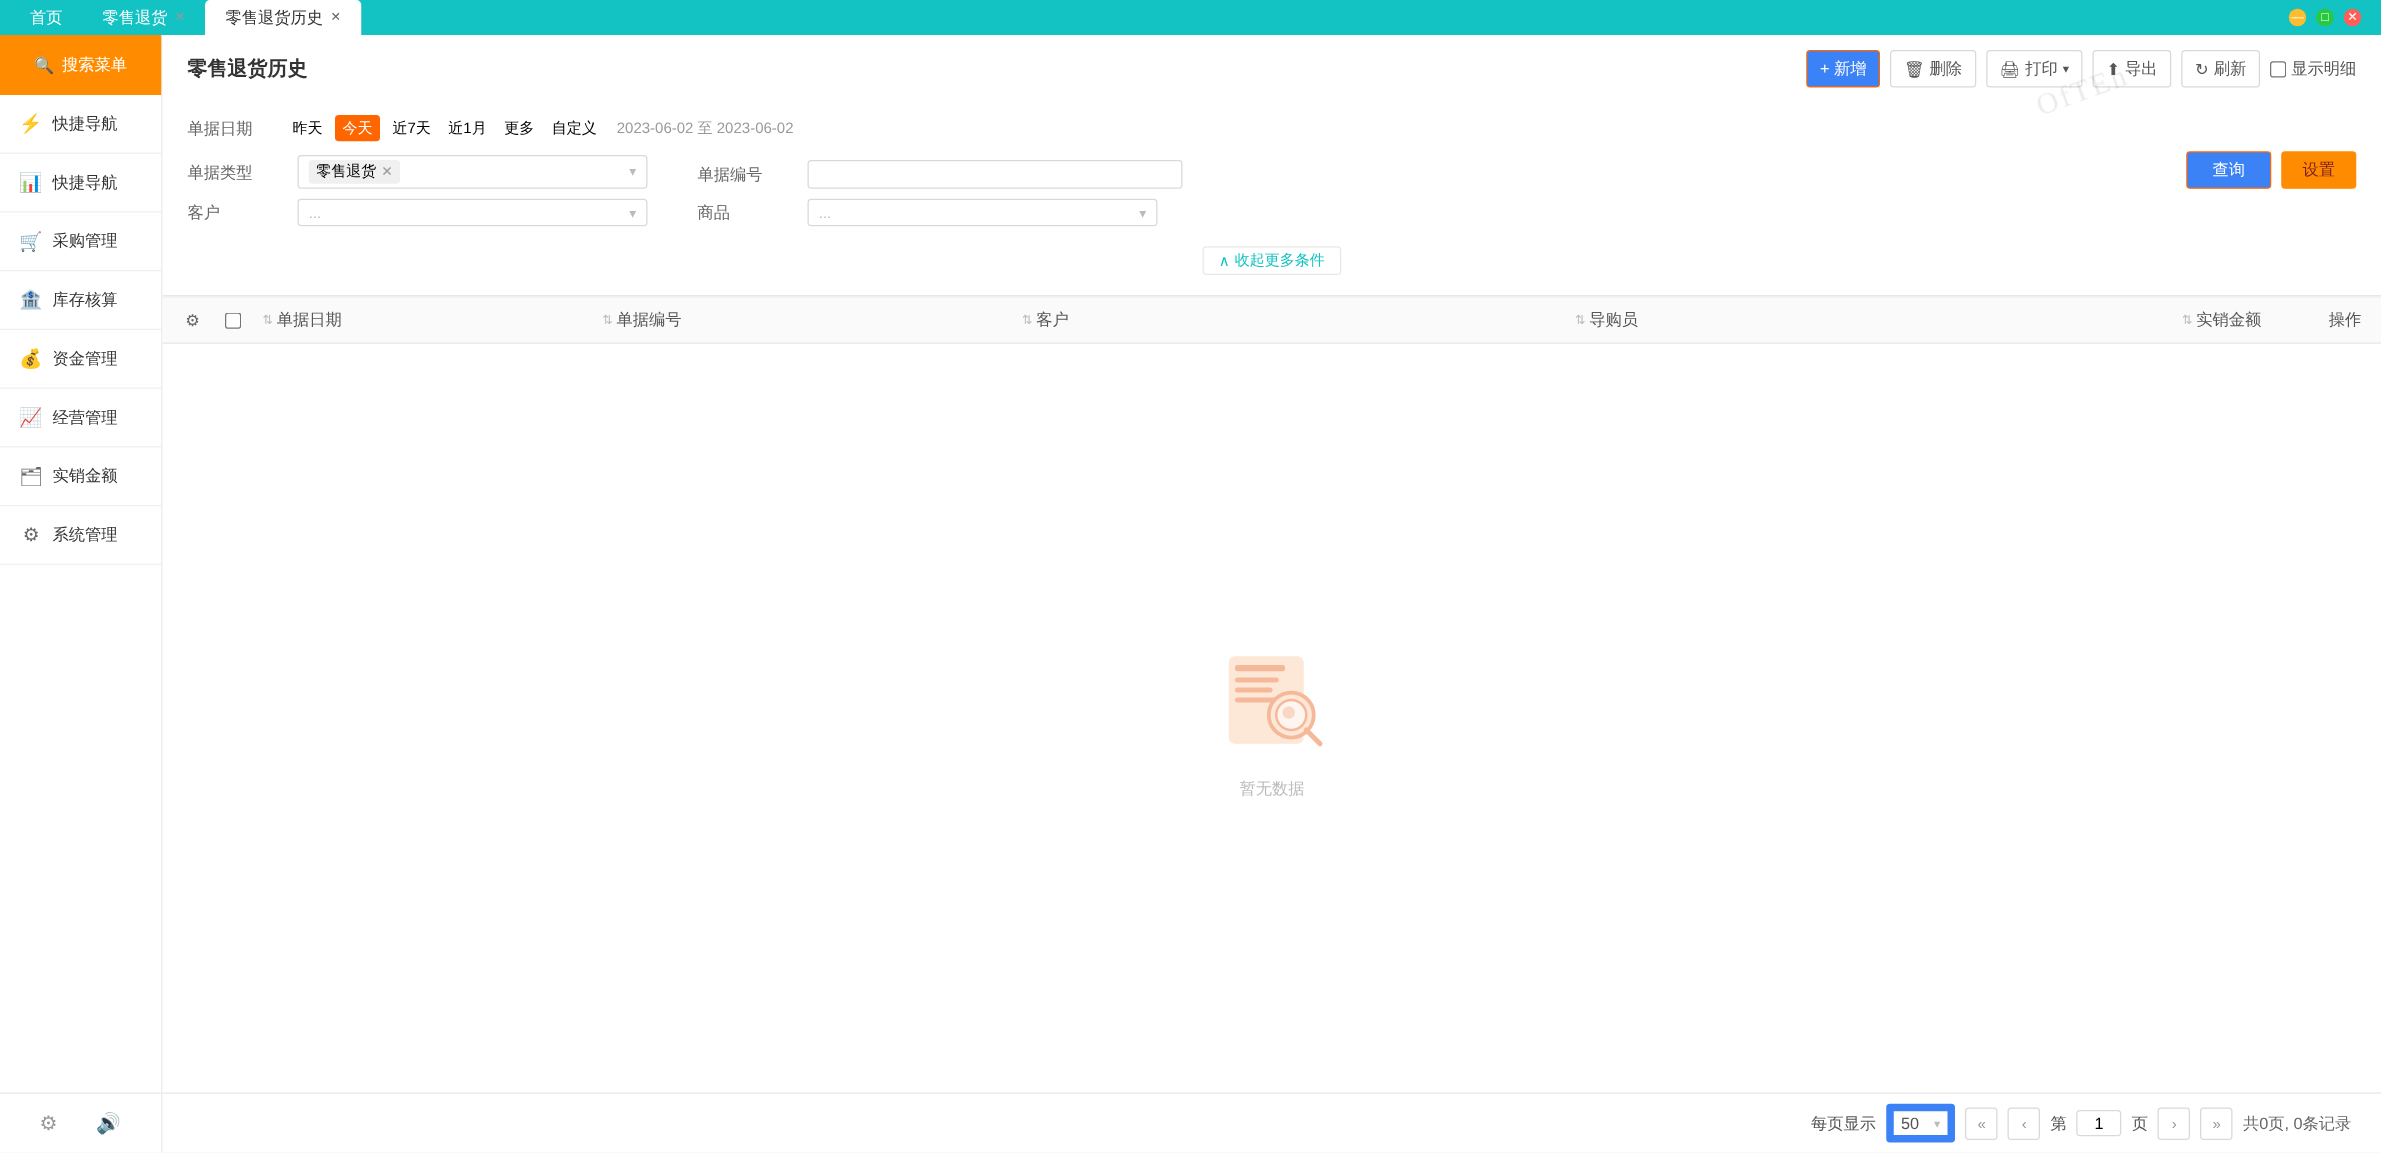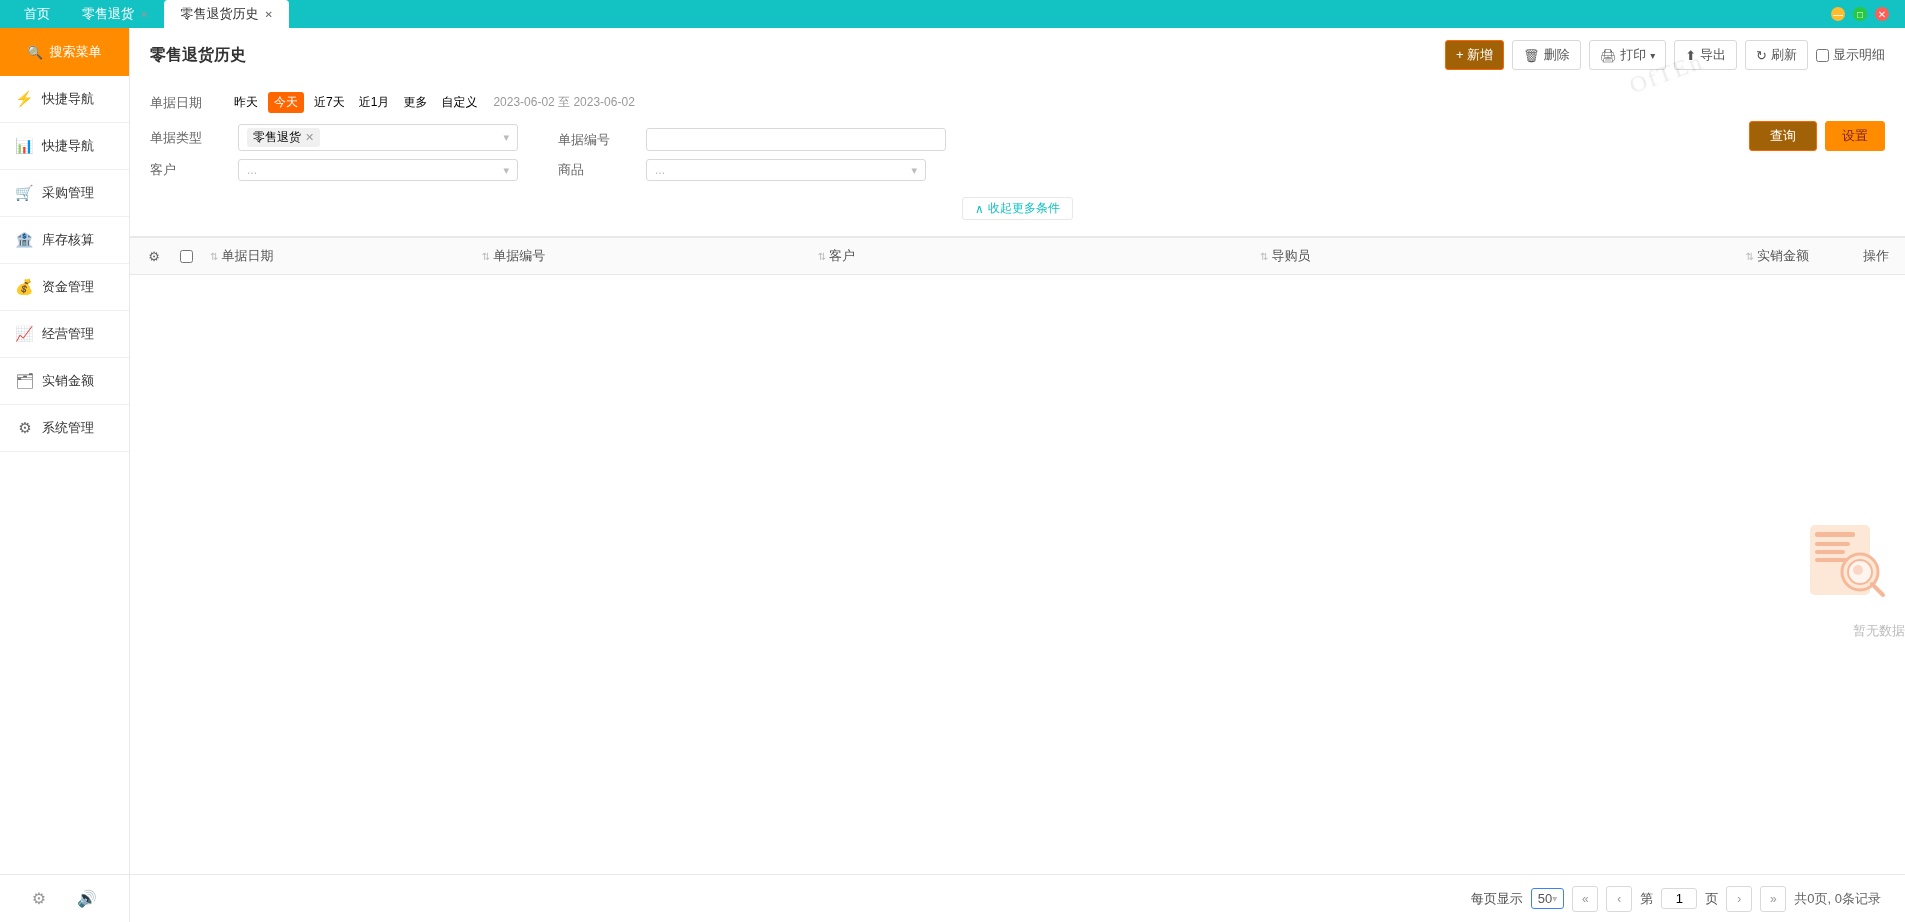--- a/index.html
+++ b/index.html
@@ -165,21 +165,21 @@
       gap: 4px;
       padding: 5px 10px;
       border: 1px solid #d9d9d9;
       border-radius: 3px;
       background: #fff;
       cursor: pointer;
       color: #555;
       font-size: 13px;
     }
     .btn-primary {
-      background: #a16207;
+      background: #3b82f6;
       color: #fff;
       border-color: #ff6600;
       margin-left: 20px;
     }
     .btn-settings {
       background: #ff8c00;
       color: #7f1d1d;
       border-color: #ff8c00;
     }
     .show-detail-cb {
@@ -341,21 +341,21 @@
     .col-date { flex: 1.2; }
     .col-doc { flex: 1.5; }
     .col-customer { flex: 2; }
     .col-guide { flex: 1.5; }
     .col-amount { flex: 1; text-align: right; justify-content: flex-end; }
     .col-op { width: 80px; text-align: center; justify-content: flex-end; }
 
     .table-body {
       flex: 1;
       display: flex;
-      align-items: flex-end;
+      align-items: center;
       justify-content: center;
       flex-direction: column;
       gap: 12px;
     }
     .empty-text {
       color: #bbb;
       font-size: 13px;
     }
 
     
@@ -374,25 +374,25 @@
       justify-content: flex-end;
       padding: 0 24px;
       gap: 8px;
       flex-shrink: 0;
       color: #555;
       font-size: 13px;
     }
     .page-size-select {
       display: flex;
       align-items: center;
-      border: 1px solid #3b82f6;
+      border: 6px solid #3b82f6;
       border-radius: 3px;
       padding: 2px 6px;
       cursor: pointer;
-      gap: 0;
+      gap: 12px;
       font-size: 13px;
     }
     .page-nav-btn {
       width: 26px; height: 26px;
       display: flex; align-items: center; justify-content: center;
       border: 1px solid #d9d9d9;
       border-radius: 3px;
       cursor: pointer;
       color: #999;
       background: #fff;

